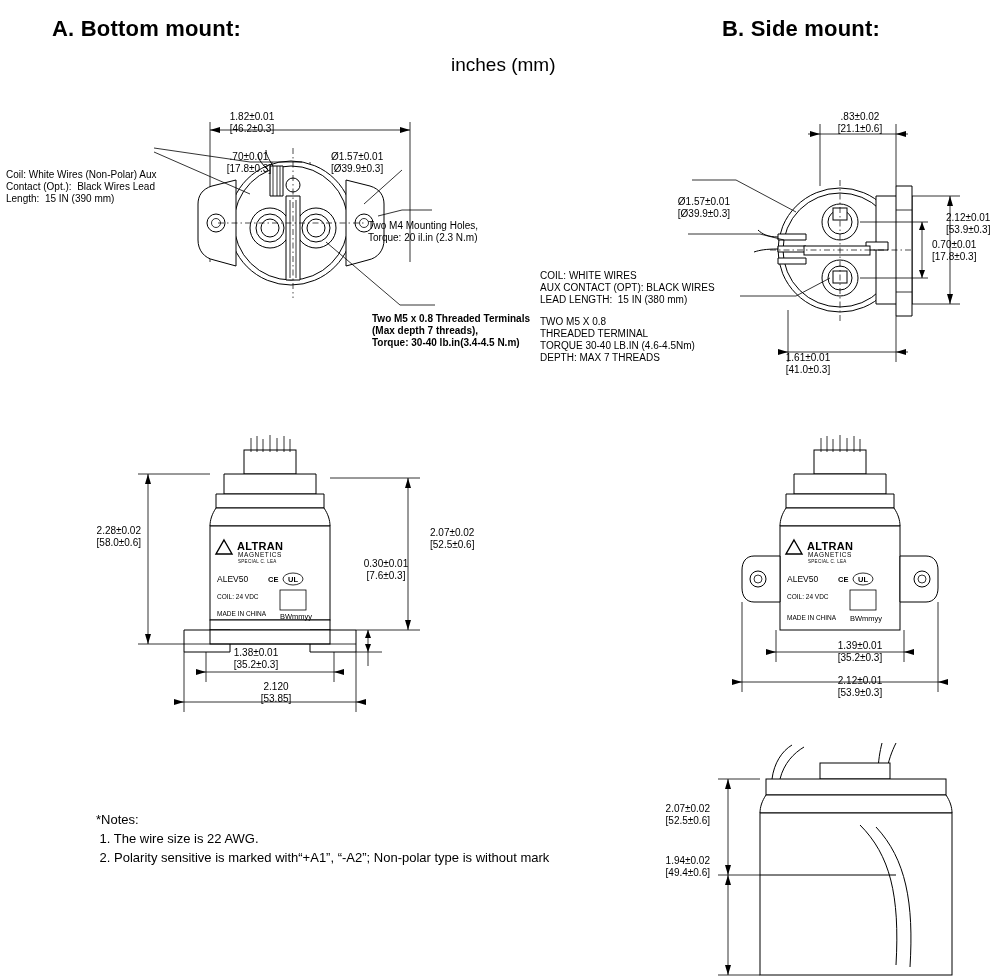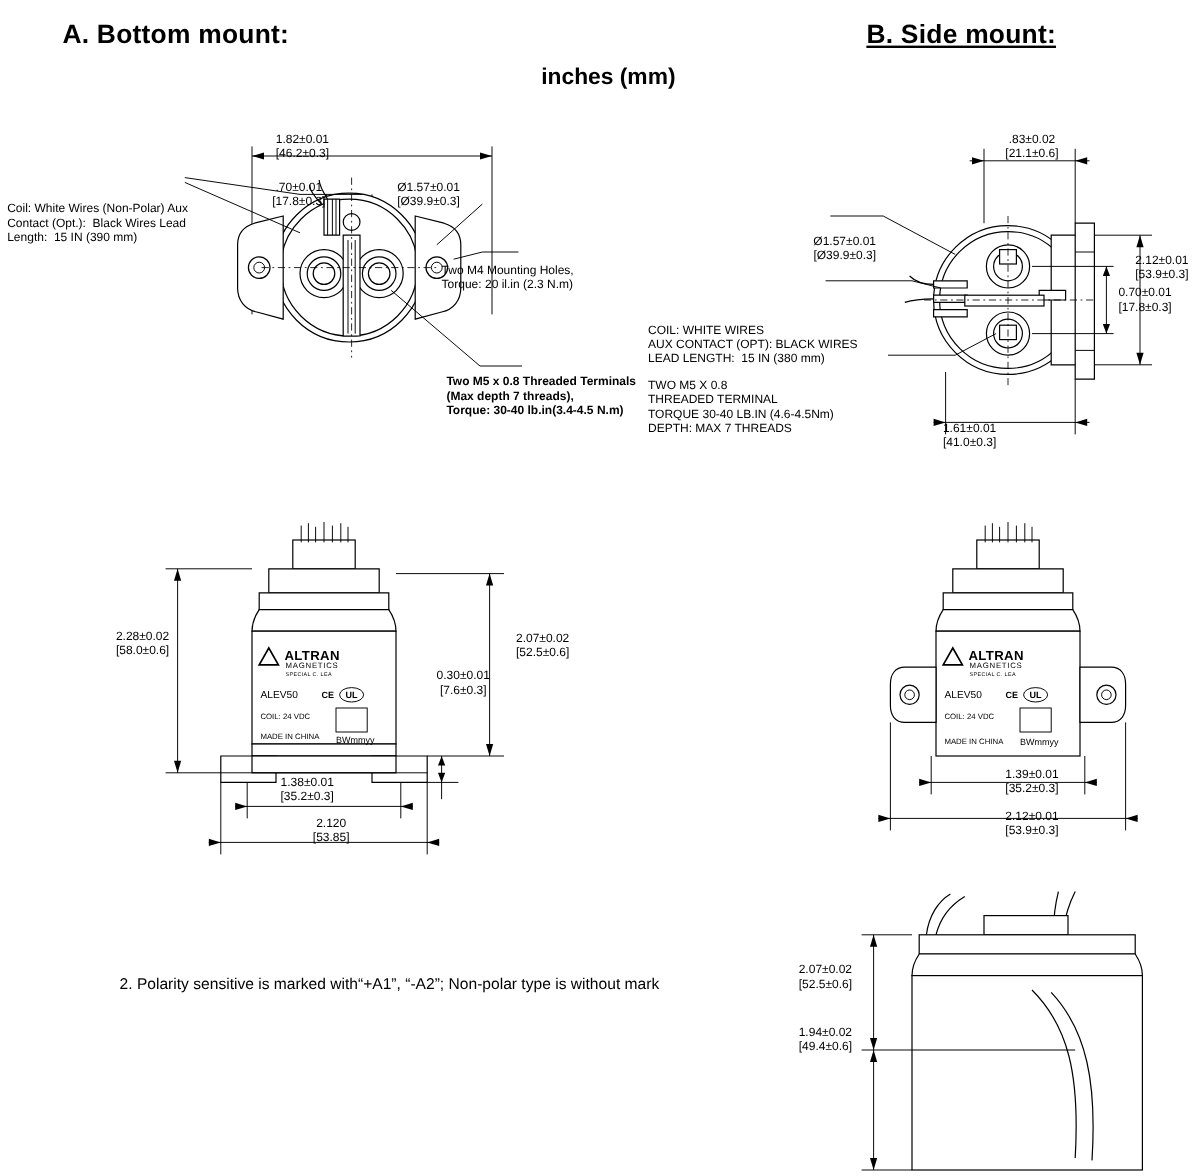--- a/index.html
+++ b/index.html
@@ -16,21 +16,21 @@
     overflow: hidden;
   }
   .abs { position: absolute; }
   .hdr {
     font-size: 22px;
     font-weight: bold;
     letter-spacing: 0.2px;
   }
   .units {
     font-size: 19px;
-    font-weight: bold;
+    font-weight: normal;
   }
   .dim {
     font-size: 10px;
     line-height: 11.5px;
     text-align: center;
     white-space: pre;
   }
   .dim.left { text-align: left; }
   .dim.right { text-align: right; }
   .note {
@@ -55,21 +55,21 @@
   .brand-name { font-size: 11px; font-weight: bold; letter-spacing: 0.3px; }
   .brand-sub { font-size: 6.5px; letter-spacing: 0.6px; }
   .brand-sub2 { font-size: 4.5px; letter-spacing: 0.3px; }
   .part-txt { font-size: 8.5px; }
   .tiny-txt { font-size: 6.5px; }
 </style>
 </head>
 <body>
 
 <div class="abs hdr" style="left:52px; top:16px;">A. Bottom mount:</div>
-<div class="abs hdr" style="left:722px; top:16px;text-decoration:underline;">B. Side mount:</div>
+<div class="abs hdr" style="left:722px; top:16px;">B. Side mount:</div>
 <div class="abs units" style="left:451px; top:54px;">inches (mm)</div>
 
 <div class="abs" style="left:150px; top:100px;">
 <svg width="420" height="270" viewBox="0 0 420 270">
 
   <line class="ln-thin" x1="60" y1="22" x2="60" y2="162"></line>
   <line class="ln-thin" x1="260" y1="22" x2="260" y2="162"></line>
   <line class="ln-thin" x1="60" y1="30" x2="260" y2="30"></line>
   <path class="fillk" d="M60,30 L70,27 L70,33 Z"></path>
   <path class="fillk" d="M260,30 L250,27 L250,33 Z"></path>
@@ -393,14 +393,16 @@
   <path class="fillk" d="M28,240 L25,230 L31,230 Z"></path>
 </svg>
 </div>
 
 <div class="abs dim right" style="left:600px; top:803px; width:110px;">2.07±0.02
 [52.5±0.6]</div>
 <div class="abs dim right" style="left:600px; top:855px; width:110px;">1.94±0.02
 [49.4±0.6]</div>
 
 <div class="abs" style="left:96px; top:810px;">
+  <div class="notes-block">*Notes:</div>
+  <div class="notes-block"> 1. The wire size is 22 AWG.</div>
   <div class="notes-block"> 2. Polarity sensitive is marked with“+A1”, “-A2”; Non-polar type is without mark</div>
 </div>
 
 </body></html>

